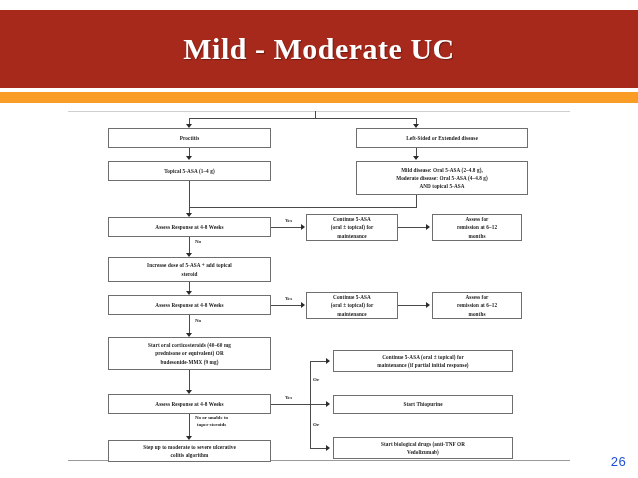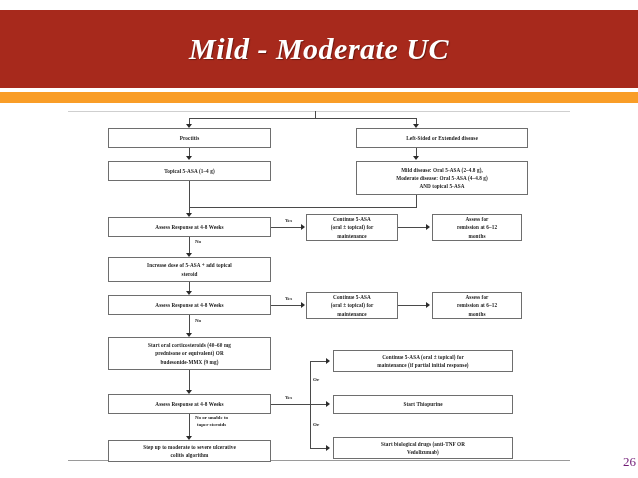--- a/index.html
+++ b/index.html
@@ -6,21 +6,20 @@
   body{
     width:638px;height:478px;overflow:hidden;background:#ffffff;
     font-family:"Liberation Serif",serif;
   }
   .slide{position:relative;width:638px;height:478px;background:#fff;}
 
   
   .header-bar{
     position:absolute;left:0;top:10px;width:638px;height:78px;
     background:#a7291c;
-    font-style:italic;
   }
   .header-title{
     position:absolute;left:0;top:0;width:638px;height:78px;
     display:flex;align-items:center;justify-content:center;
     color:#ffffff;font-family:"Liberation Serif",serif;
     font-size:30px;font-weight:bold;letter-spacing:.5px;
     text-shadow:1px 1px 1px rgba(0,0,0,.35);
   }
   .header-thin{
     position:absolute;left:0;top:88px;width:638px;height:4px;background:#ffffff;
@@ -70,22 +69,22 @@
     border-top:3px solid transparent;border-bottom:3px solid transparent;
     border-left:4px solid #2b2b2b;
   }
   .elabel{
     position:absolute;font-family:"Liberation Serif",serif;
     font-size:5px;font-weight:bold;color:#1a1a1a;white-space:nowrap;
     line-height:1.3;text-align:center;
   }
 
   .page-num{
-    position:absolute;right:2px;bottom:8px;
-    font-family:Liberation Serif, serif;font-size:13px;color:#701a75;
+    position:absolute;right:12px;bottom:8px;
+    font-family:Liberation Mono, monospace;font-size:13px;color:#1d4ed8;
   }
 </style>
 </head>
 <body>
 
 <div class="slide">
 
   <div class="header-bar">
     <div class="header-title">Mild - Moderate UC</div>
   </div>

